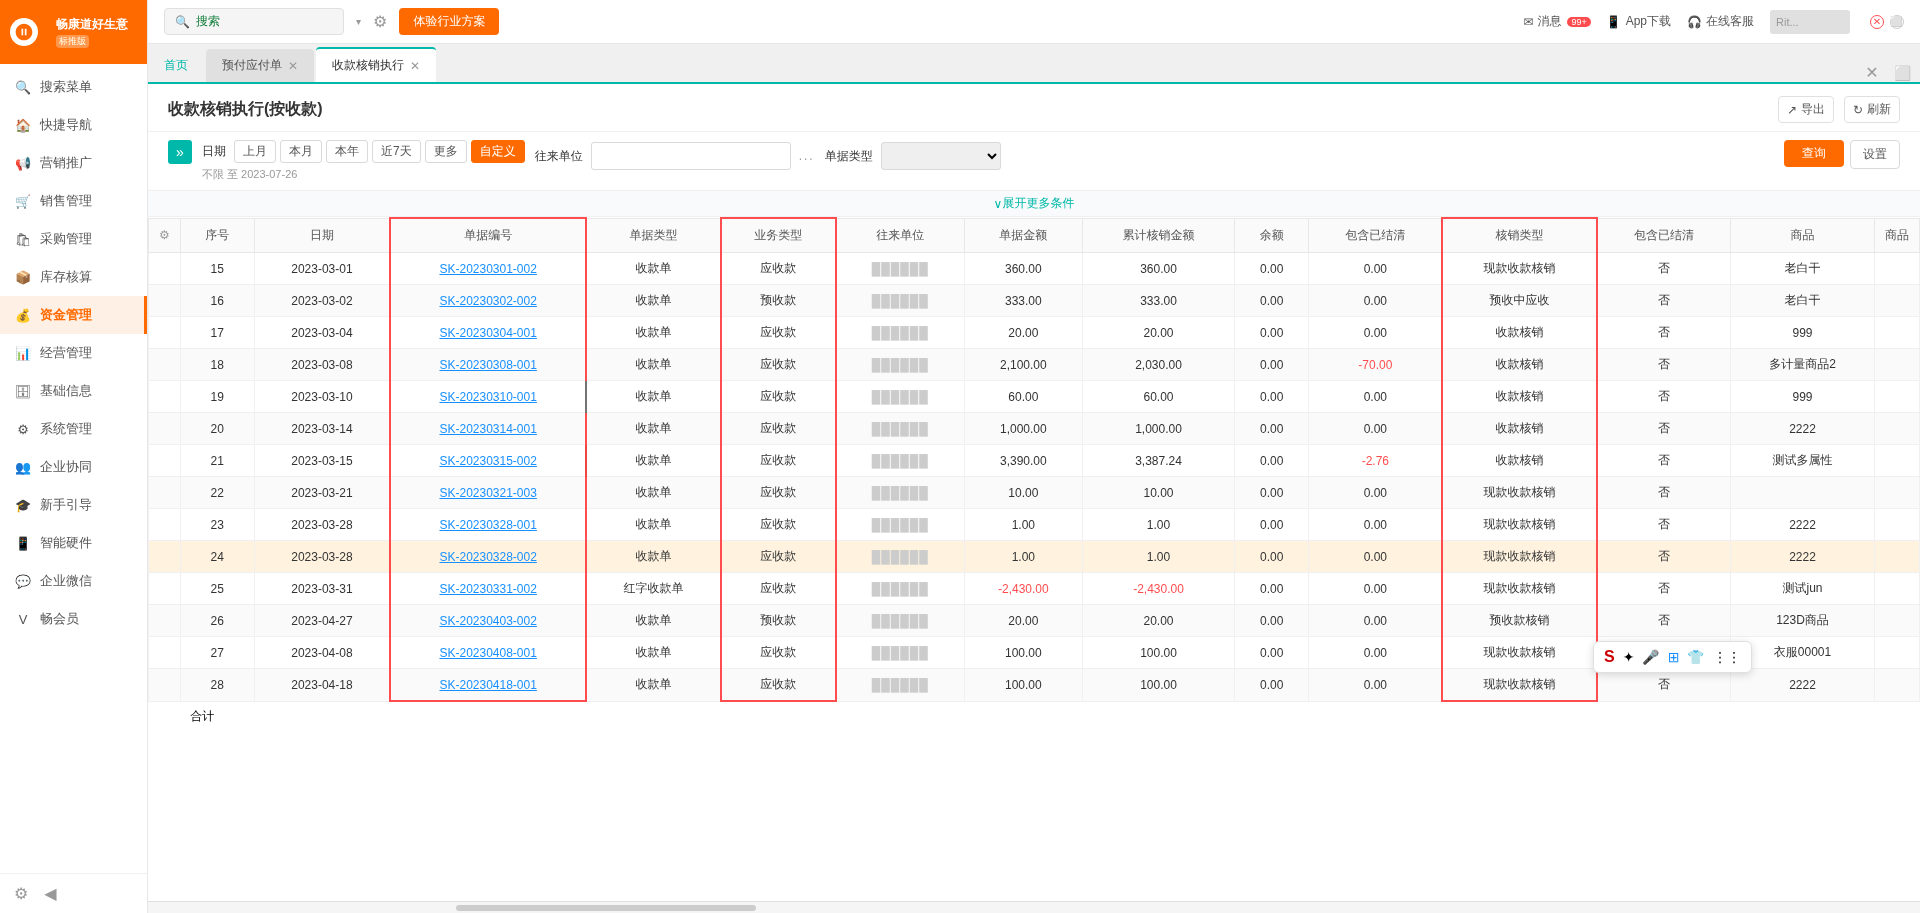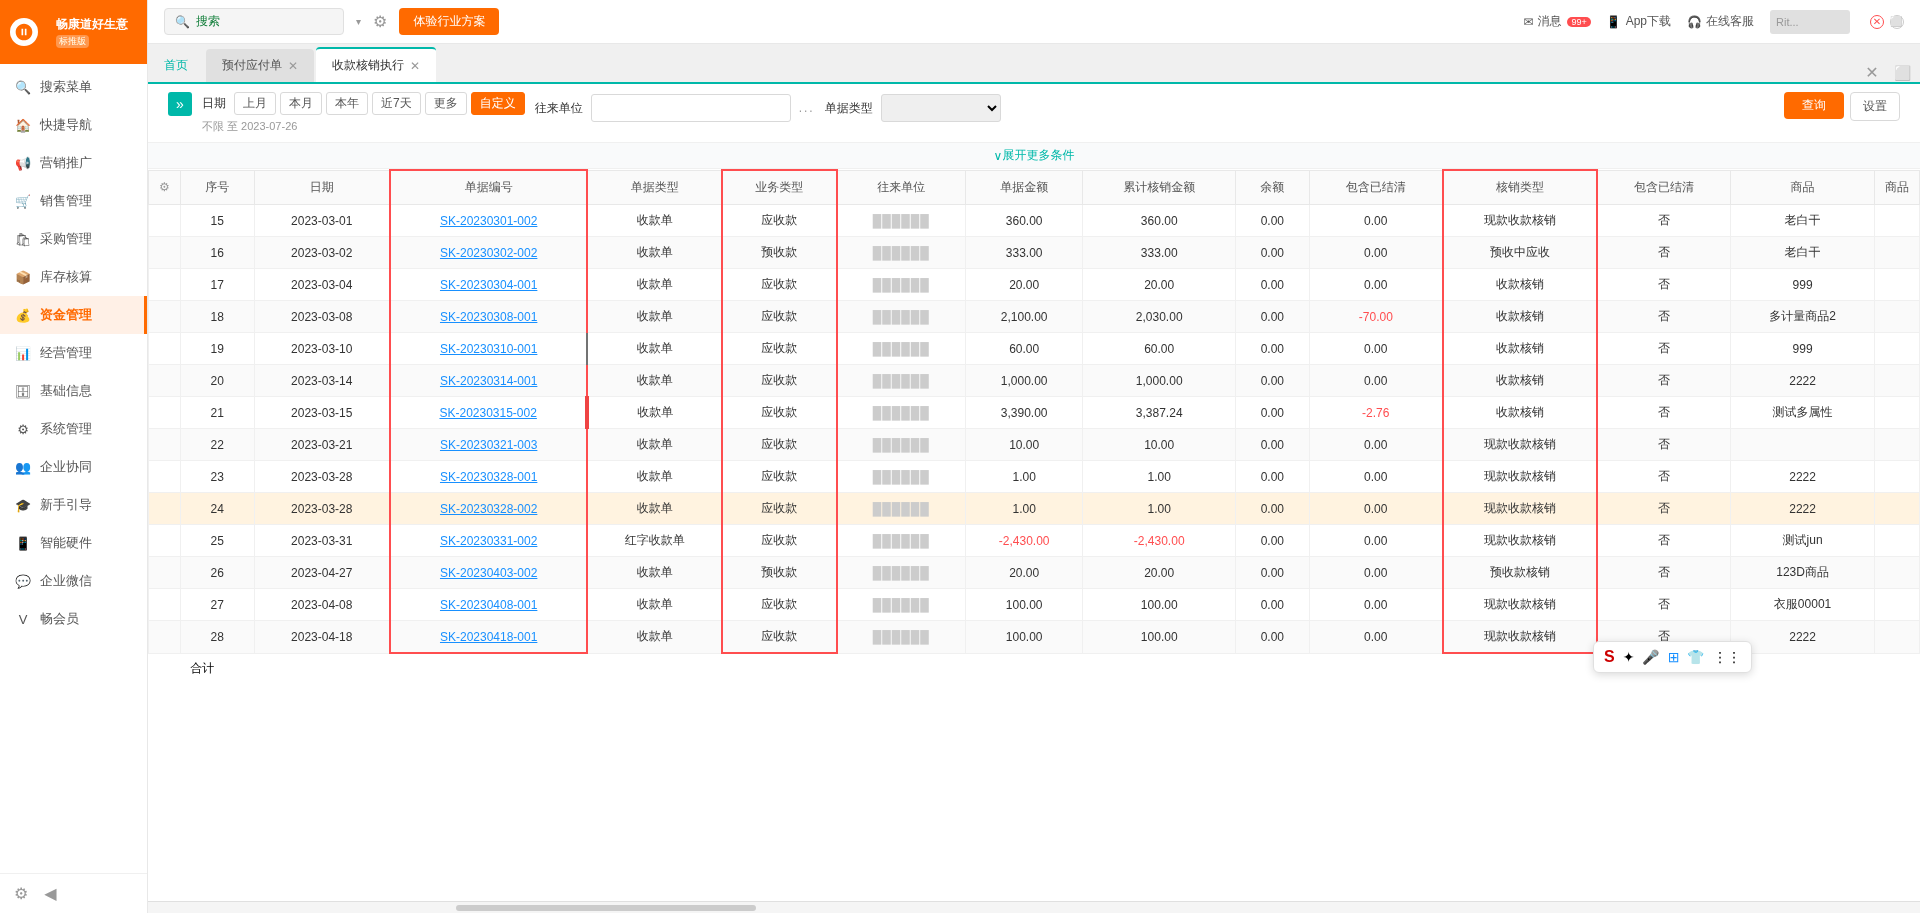--- a/index.html
+++ b/index.html
@@ -224,20 +224,33 @@
       <span class="close-icon">✕</span>
     </div>
     <div class="tabs-right">
       <span style="color:#999;font-size:16px;cursor:pointer;padding:0 8px;">✕</span>
       <span style="color:#999;font-size:14px;cursor:pointer;padding:0 8px;">⬜</span>
     </div>
   </div>
 
   <div class="content">
 
+    <div class="page-header">
+      <h2 class="page-title">收款核销执行(按收款)</h2>
+      <div class="page-actions">
+        <button class="page-action-btn">
+          <span>↗</span>
+          <span>导出</span>
+        </button>
+        <button class="page-action-btn">
+          <span>↻</span>
+          <span>刷新</span>
+        </button>
+      </div>
+    </div>
 
     <div class="filter-bar">
       <div class="filter-row">
         <div style="display:flex;align-items:flex-start;gap:10px;">
           <div class="filter-toggle">»</div>
           <div class="filter-col">
             <div style="display:flex;align-items:center;gap:8px;">
               <span class="filter-label">日期</span>
               <div class="filter-date-btns">
                 <button class="filter-date-btn">上月</button>
@@ -395,21 +408,21 @@
               <td>0.00</td>
               <td style="border-left:2px solid #ff4d4f;border-right:2px solid #ff4d4f;">收款核销</td>
               <td>否</td>
               <td>2222</td>
               <td style="width:40px;"></td>
             </tr>
             <tr>
               <td></td>
               <td>21</td>
               <td>2023-03-15</td>
-              <td class="link" style="border-left:2px solid #ff4d4f;border-right:4px solid #ef4444;">SK-20230315-002</td>
+              <td class="link" style="border-left:2px solid #ff4d4f;border-right:2px solid #ef4444;">SK-20230315-002</td>
               <td>收款单</td>
               <td style="border-left:2px solid #ff4d4f;border-right:2px solid #ff4d4f;">应收款</td>
               <td style="color:#ccc;letter-spacing:1px;">██████</td>
               <td>3,390.00</td>
               <td>3,387.24</td>
               <td>0.00</td>
               <td class="red">-2.76</td>
               <td style="border-left:2px solid #ff4d4f;border-right:2px solid #ff4d4f;">收款核销</td>
               <td>否</td>
               <td>测试多属性</td>

